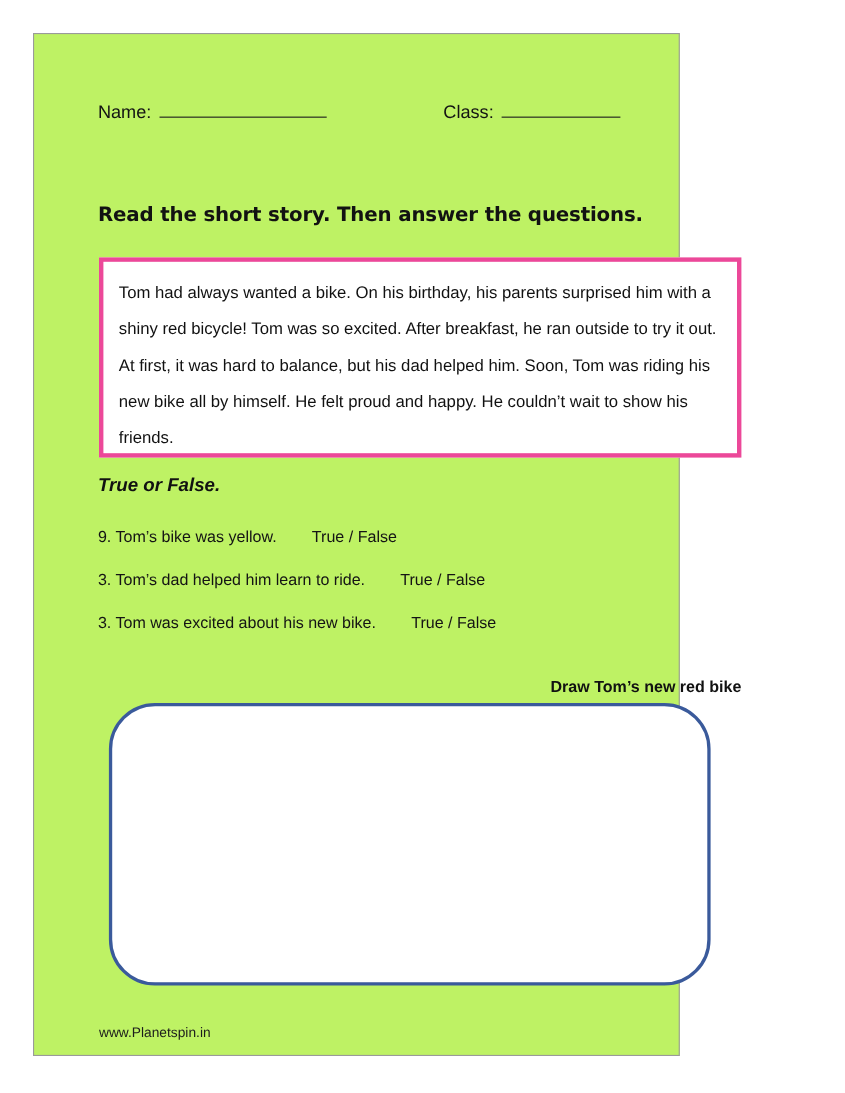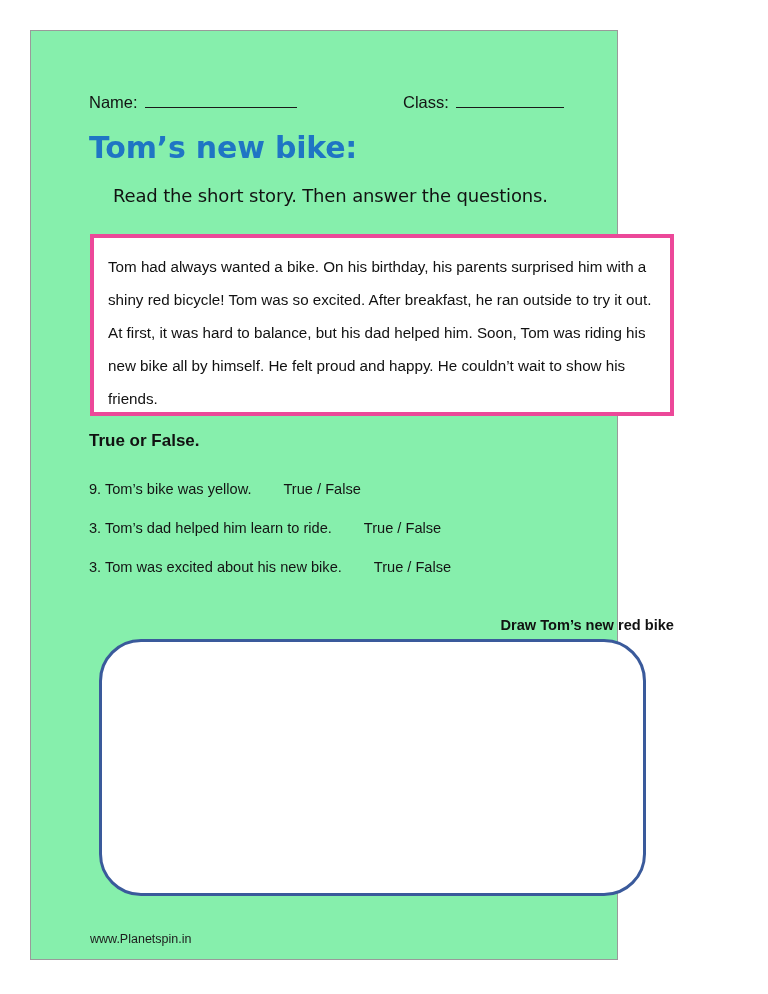--- a/index.html
+++ b/index.html
@@ -17,21 +17,21 @@
 
   
   .page {
     position: absolute;
     left: 30px;
     top: 30px;
     width: 588px;
     height: 930px;
     box-sizing: border-box;
     border: 1px solid #9a9a9a;
-    background: #86efac;
+    background: #bef264;
   }
 
   
   .meta-row {
     position: absolute;
     left: 58px;
     top: 62px;
     width: 600px;
     height: 26px;
   }
@@ -68,25 +68,24 @@
     white-space: nowrap;
   }
 
   
   .instruction {
     position: absolute;
     left: 58px;
     top: 154px;
     font-family: "DejaVu Sans", sans-serif;
     font-size: 18px;
-    font-weight: 400;
+    font-weight: 700;
     color: #121212;
     white-space: nowrap;
     letter-spacing: -0.15px;
-    margin-left: 24px;
   }
 
   
   .story-box {
     position: absolute;
     left: 59px;
     top: 203px;
     width: 584px;
     height: 182px;
     box-sizing: border-box;
@@ -105,20 +104,21 @@
 
   
   .tf-heading {
     position: absolute;
     left: 58px;
     top: 400px;
     font-family: "Liberation Sans", sans-serif;
     font-size: 17px;
     font-weight: bold;
     color: #111111;
+    font-style: italic;
   }
   .tf-list {
     position: absolute;
     left: 58px;
     top: 448px;
     width: 600px;
   }
   .tf-item {
     font-family: "Liberation Sans", sans-serif;
     font-size: 14.6px;
@@ -173,21 +173,20 @@
     <div class="meta-field name">
       <span class="meta-label">Name:</span>
       <span class="meta-rule"></span>
     </div>
     <div class="meta-field class">
       <span class="meta-label">Class:</span>
       <span class="meta-rule"></span>
     </div>
   </div>
 
-  <div class="worksheet-title">Tom’s new bike:</div>
 
   <div class="instruction">Read the short story. Then answer the questions.</div>
 
   <div class="story-box">
     <p class="story-text">Tom had always wanted a bike. On his birthday, his parents surprised him with a shiny red bicycle! Tom was so excited. After breakfast, he ran outside to try it out. At first, it was hard to balance, but his dad helped him. Soon, Tom was riding his new bike all by himself. He felt proud and happy. He couldn’t wait to show his friends.</p>
   </div>
 
   <div class="tf-heading">True or False.</div>
 
   <div class="tf-list">

